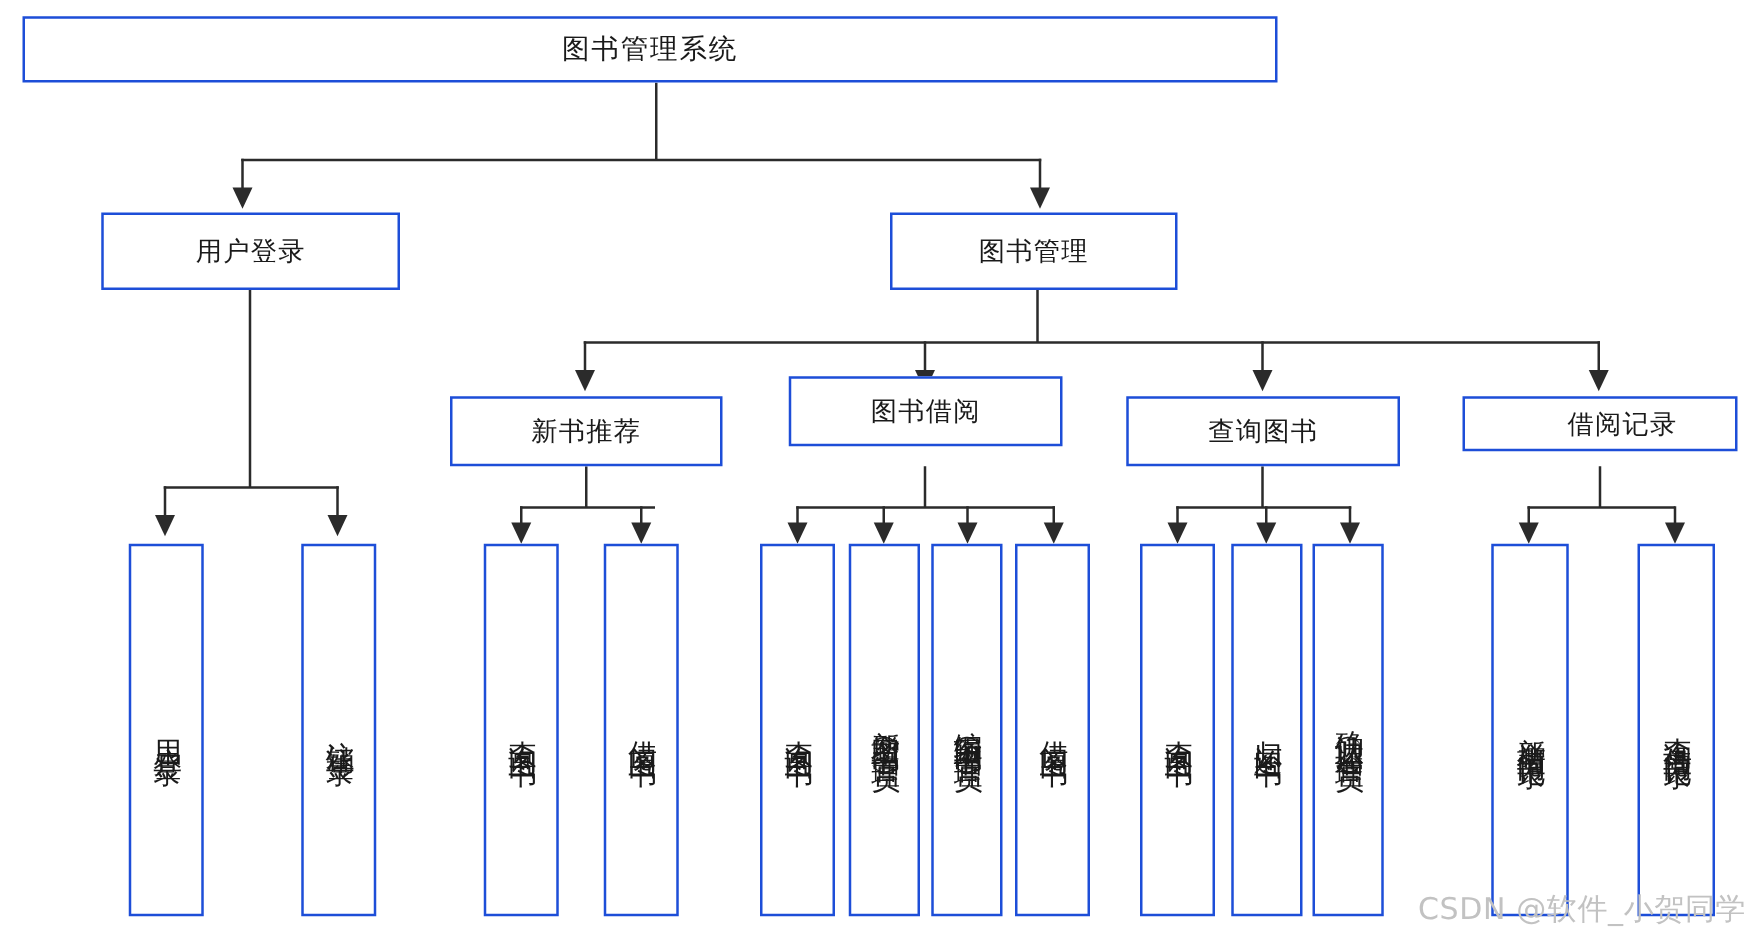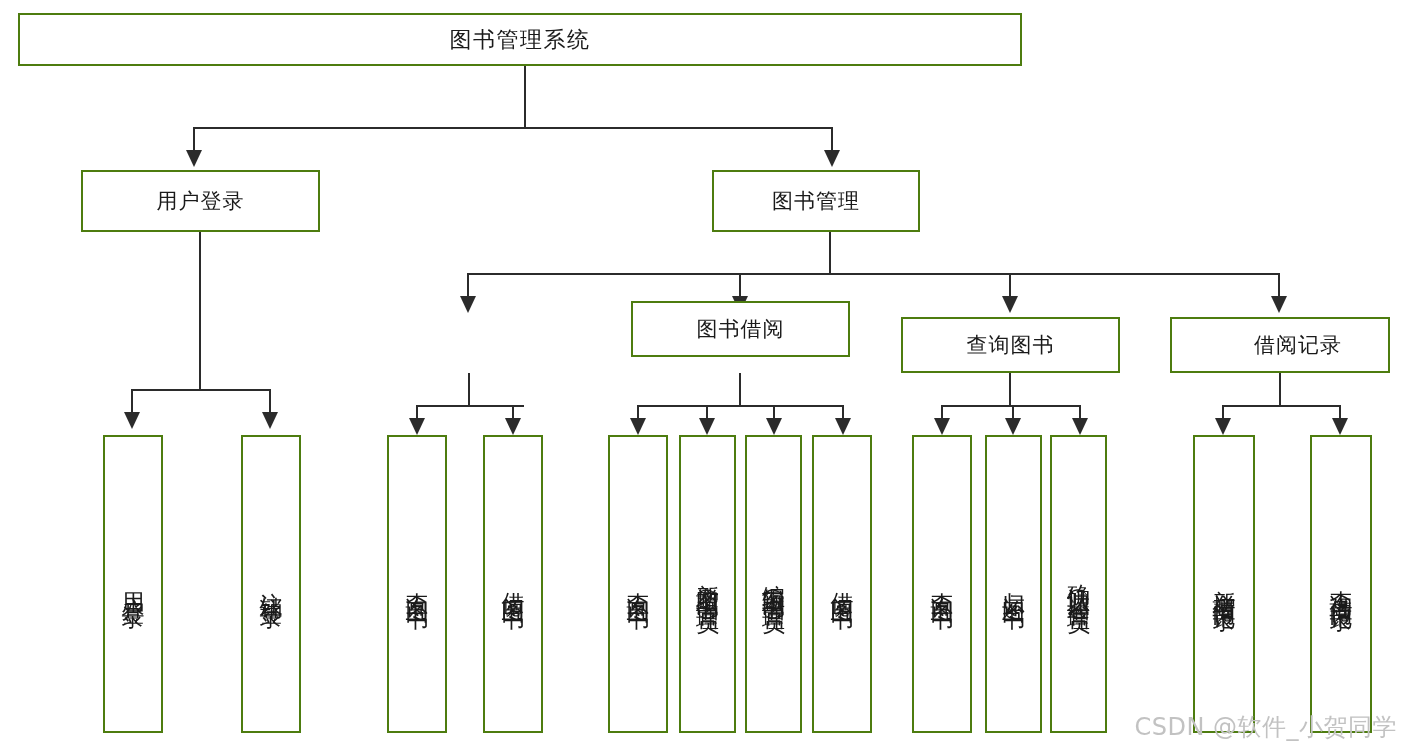--- a/index.html
+++ b/index.html
@@ -15,21 +15,21 @@
     position: relative;
     width: 1405px;
     height: 747px;
     background: #ffffff;
     overflow: hidden;
   }
   
   .node {
     position: absolute;
     box-sizing: border-box;
-    border: 2px solid #4d7c0f;
+    border: 2px solid #1d4ed8;
     background: #ffffff;
     display: flex;
     align-items: center;
     justify-content: center;
     color: #1a1a1a;
     z-index: 3;
   }
   .node .lbl {
     display: block;
     text-align: center;
@@ -106,21 +106,21 @@
   <div class="vline" style="left:193px; top:127px; width:2px; height:25px;"></div>
   <div class="arrow" style="left:186px; top:150px;"></div>
 
   <div class="vline" style="left:831px; top:127px; width:2px; height:25px;"></div>
   <div class="arrow" style="left:824px; top:150px;"></div>
 
   <div class="node horiz" style="left:81px; top:170px; width:239px; height:62px;">
     <span class="lbl">用户登录</span>
   </div>
 
-  <div class="node horiz" style="left:712px; top:170px; width:208px; height:62px;">
+  <div class="node horiz" style="left:712px; top:170px; width:230px; height:62px;">
     <span class="lbl">图书管理</span>
   </div>
 
   <div class="vline" style="left:199px; top:232px; width:2px; height:158px;"></div>
   <div class="hline" style="left:131px; top:389px; width:140px; height:2px;"></div>
   <div class="vline" style="left:131px; top:389px; width:2px; height:25px;"></div>
   <div class="arrow" style="left:124px; top:412px;"></div>
   <div class="vline" style="left:269px; top:389px; width:2px; height:25px;"></div>
   <div class="arrow" style="left:262px; top:412px;"></div>
 
@@ -132,27 +132,30 @@
 
   <div class="vline" style="left:739px; top:273px; width:2px; height:25px;"></div>
   <div class="arrow" style="left:732px; top:296px;"></div>
 
   <div class="vline" style="left:1009px; top:273px; width:2px; height:25px;"></div>
   <div class="arrow" style="left:1002px; top:296px;"></div>
 
   <div class="vline" style="left:1278px; top:273px; width:2px; height:25px;"></div>
   <div class="arrow" style="left:1271px; top:296px;"></div>
 
+  <div class="node horiz" style="left:360px; top:317px; width:218px; height:56px;">
+    <span class="lbl">新书推荐</span>
+  </div>
   <div class="node horiz" style="left:631px; top:301px; width:219px; height:56px;">
     <span class="lbl">图书借阅</span>
   </div>
   <div class="node horiz" style="left:901px; top:317px; width:219px; height:56px;">
     <span class="lbl">查询图书</span>
   </div>
-  <div class="node horiz" style="left:1170px; top:317px; width:220px; height:56px;padding-left:36px;">
+  <div class="node horiz" style="left:1170px; top:317px; width:220px; height:44px;padding-left:36px;">
     <span class="lbl">借阅记录</span>
   </div>
 
   <div class="vline" style="left:468px; top:373px; width:2px; height:33px;"></div>
   <div class="hline" style="left:416px; top:405px; width:108px; height:2px;"></div>
   <div class="vline" style="left:416px; top:405px; width:2px; height:18px;"></div>
   <div class="arrow" style="left:409px; top:418px;"></div>
   <div class="vline" style="left:512px; top:405px; width:2px; height:18px;"></div>
   <div class="arrow" style="left:505px; top:418px;"></div>
 

